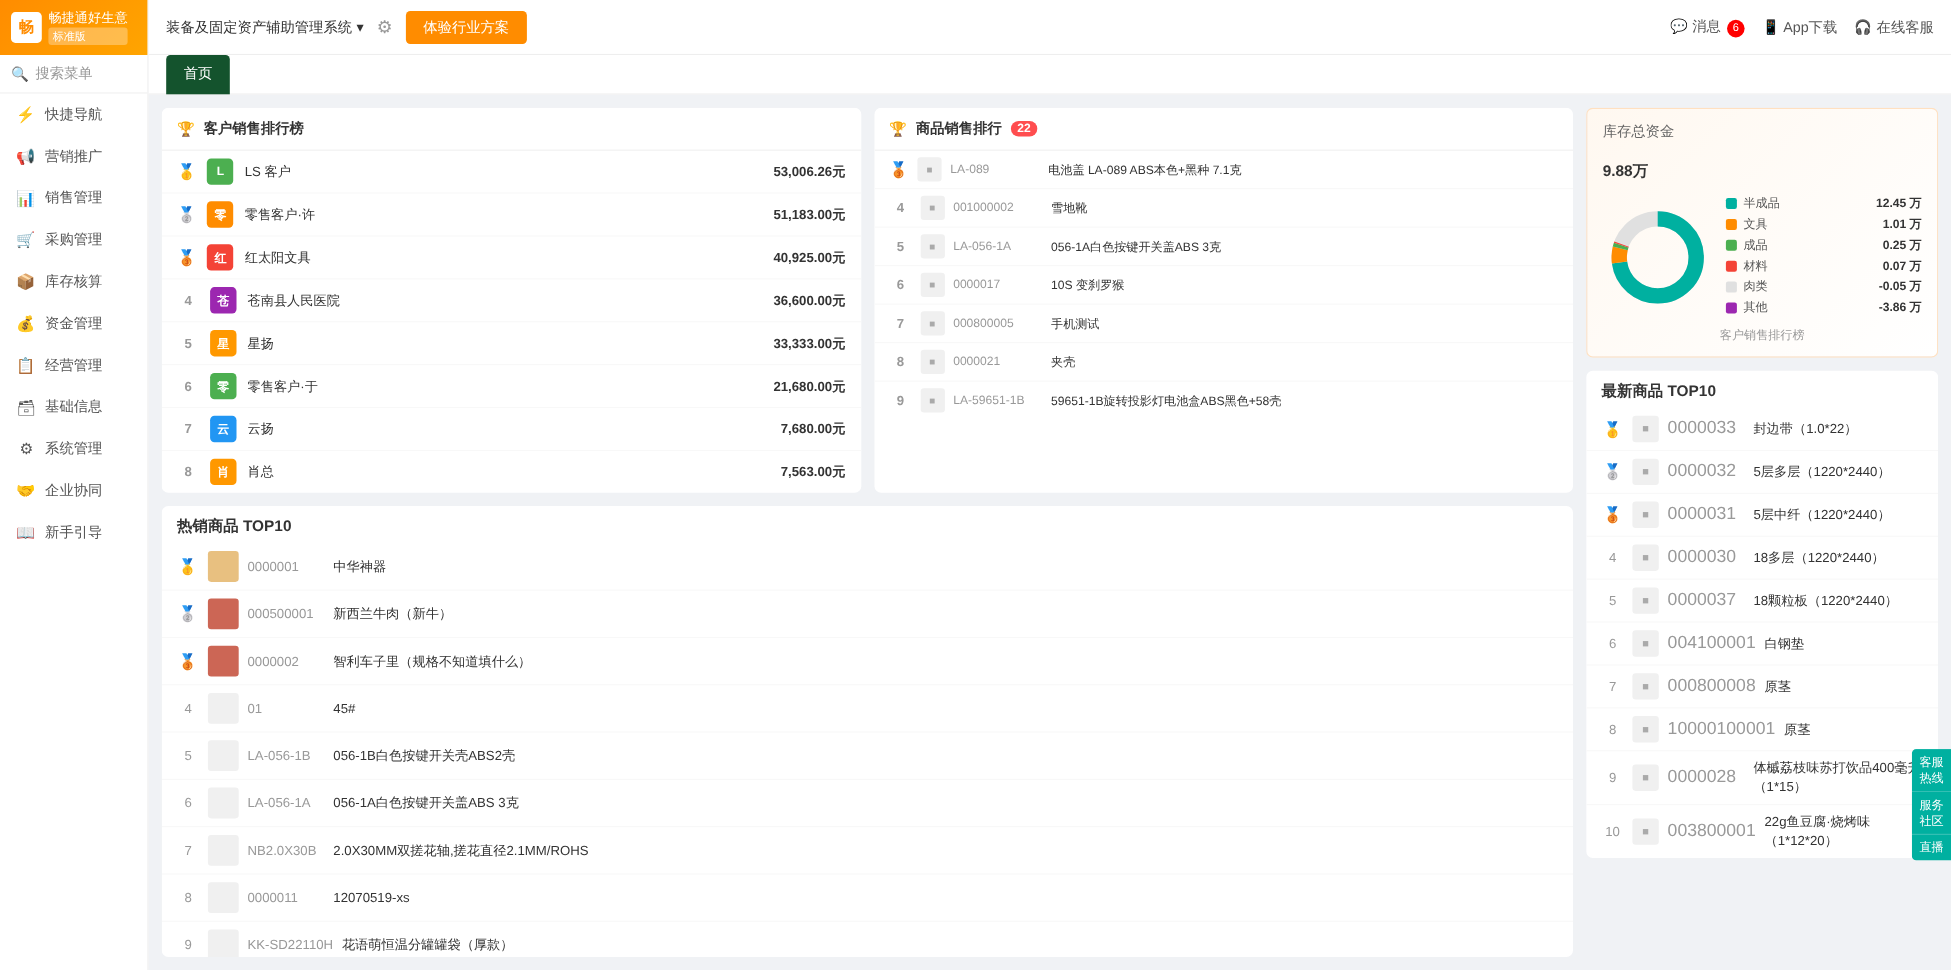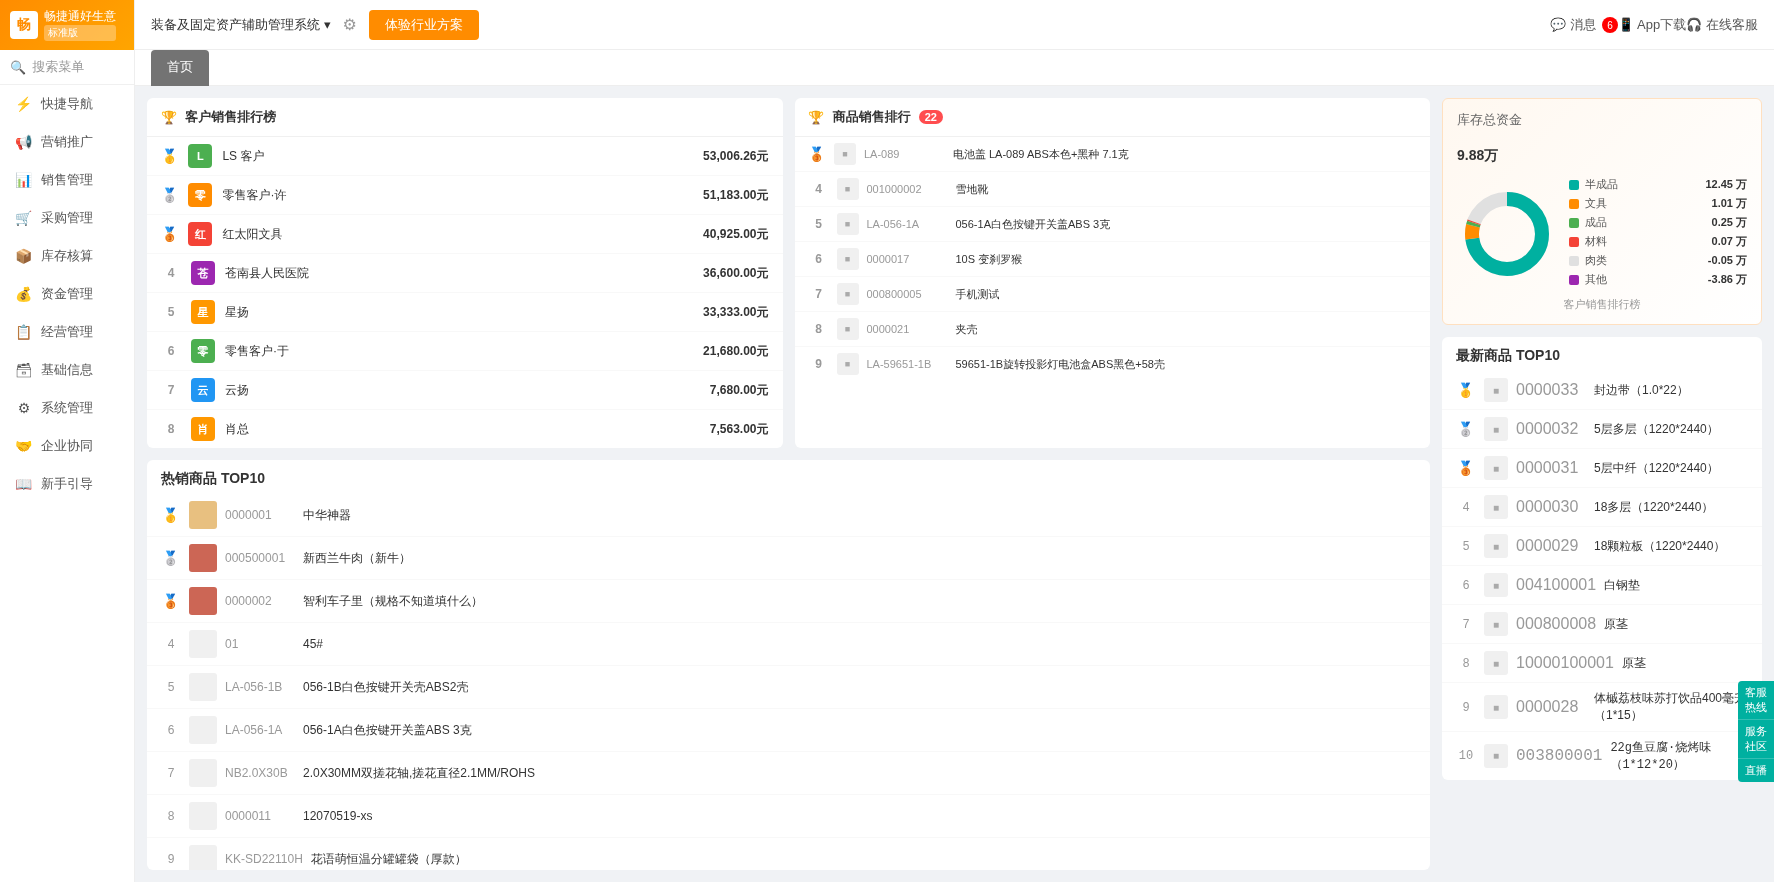--- a/index.html
+++ b/index.html
@@ -59,35 +59,35 @@
       background: #fff;
       border-bottom: 1px solid #eee;
       display: flex; align-items: center; padding: 0 16px; gap: 12px;
     }
     .topbar-dropdown { display: flex; align-items: center; gap: 4px; cursor: pointer; color: #333; }
     .topbar-settings { cursor: pointer; color: #999; font-size: 16px; }
     .topbar-btn {
       background: #ff8c00; color: #fff; border: none; border-radius: 4px;
       padding: 6px 16px; cursor: pointer; font-size: 13px;
     }
-    .topbar-right { margin-left: auto; display: flex; align-items: center; color: #555; }
+    .topbar-right { margin-left: auto; display: flex; align-items: center; gap: 16px; color: #555; }
     .topbar-badge { background: #f00; color: #fff; border-radius: 50%; width: 16px; height: 16px; font-size: 10px; display: inline-flex; align-items: center; justify-content: center; margin-left: 2px; }
 
     
     .nav-tabs {
       background: #fff;
       border-bottom: 1px solid #eee;
       display: flex; align-items: center; padding: 0 16px;
       height: 36px;
     }
     .nav-tab {
       padding: 8px 16px; cursor: pointer; color: #555; font-size: 13px;
       border-bottom: 2px solid transparent;
     }
-    .nav-tab.active { color: #fff; background: #737373; border-radius: 4px 4px 0 0; text-align: right; }
+    .nav-tab.active { color: #fff; background: #14532d; border-radius: 4px 4px 0 0; text-align: right; }
 
     
     .content {
       flex: 1;
       overflow: hidden;
       display: flex;
       padding: 12px;
       gap: 12px;
     }
 
@@ -190,21 +190,21 @@
     .legend-dot { width: 10px; height: 10px; border-radius: 2px; flex-shrink: 0; }
     .legend-label { flex: 1; color: #555; }
     .legend-val { color: #333; font-weight: bold; min-width: 50px; text-align: right; }
     .inventory-sub { font-size: 11px; color: #999; margin-top: 6px; text-align: center; }
 
     
     .new-prod-row {
       display: flex; align-items: center; padding: 7px 14px;
       border-bottom: 1px solid #f8f8f8; gap: 8px;
     }
-    .new-prod-row:last-child { border-bottom: none; font-family: Liberation Mono, monospace; }
+    .new-prod-row:last-child { border-bottom: none; }
     .new-rank { width: 20px; text-align: center; font-size: 12px; color: #999; }
     .new-img {
       width: 24px; height: 24px; background: #f0f0f0;
       border-radius: 3px; flex-shrink: 0;
       display: flex; align-items: center; justify-content: center;
       font-size: 10px; color: #aaa;
     }
     .new-code { color: #999; font-size: 16px; min-width: 70px; }
     .new-name { flex: 1; color: #333; font-size: 12px; }
 
@@ -604,21 +604,21 @@
           </div>
           <div class="new-prod-row">
             <span class="new-rank" style="font-size:12px;color:#999;width:20px;text-align:center;">4</span>
             <div class="new-img">■</div>
             <span class="new-code">0000030</span>
             <span class="new-name">18多层（1220*2440）</span>
           </div>
           <div class="new-prod-row">
             <span class="new-rank" style="font-size:12px;color:#999;width:20px;text-align:center;">5</span>
             <div class="new-img">■</div>
-            <span class="new-code">0000029</span>
+            <span class="new-code">0000037</span>
             <span class="new-name">18颗粒板（1220*2440）</span>
           </div>
           <div class="new-prod-row">
             <span class="new-rank" style="font-size:12px;color:#999;width:20px;text-align:center;">6</span>
             <div class="new-img">■</div>
             <span class="new-code">004100001</span>
             <span class="new-name">白钢垫</span>
           </div>
           <div class="new-prod-row">
             <span class="new-rank" style="font-size:12px;color:#999;width:20px;text-align:center;">7</span>

